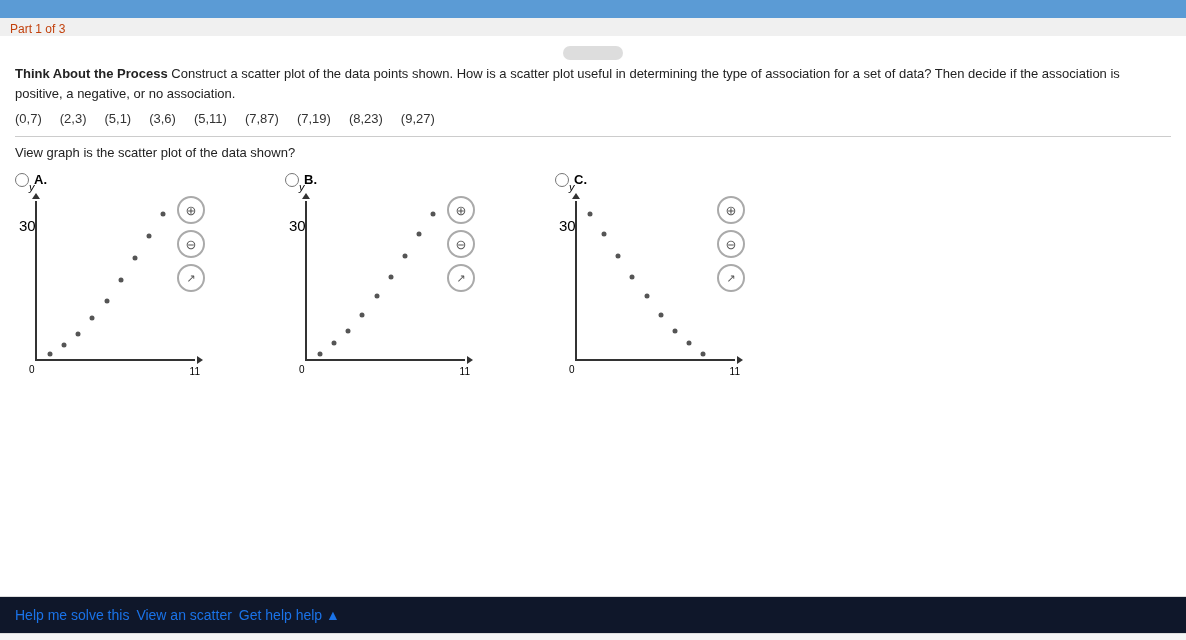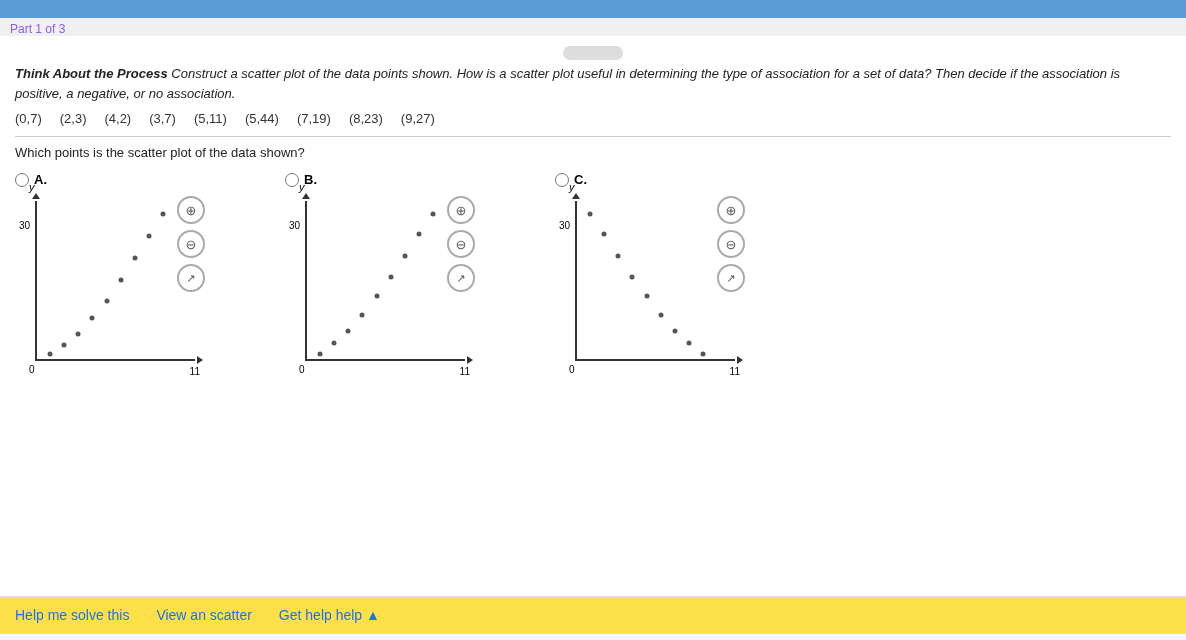--- a/index.html
+++ b/index.html
@@ -13,37 +13,36 @@
     }
 
     .top-bar {
       background: #5b9bd5;
       height: 18px;
       width: 100%;
     }
 
     .part-label {
       font-size: 12px;
-      color: #8b5cf6;
+      color: #c2410c;
       padding: 4px 10px 0;
     }
 
     .main-content {
       background: #fff;
       margin: 0;
       padding: 10px 15px;
       min-height: 560px;
     }
 
     .question-text {
       font-size: 13px;
       color: #222;
       line-height: 1.5;
       margin-bottom: 6px;
-      font-style: italic;
     }
 
     .question-text strong {
       font-weight: bold;
     }
 
     .data-points {
       display: flex;
       gap: 18px;
       font-size: 13px;
@@ -135,21 +134,21 @@
     .tick-label-x {
       position: absolute;
       bottom: -18px;
       font-size: 10px;
       margin-left: 41px;
     }
 
     .tick-label-y {
       position: absolute;
       left: -18px;
-      font-size: 10px;
+      font-size: 15px;
     }
 
     .origin-label {
       position: absolute;
       bottom: -16px;
       left: -8px;
       font-size: 10px;
     }
 
     .dot {
@@ -178,26 +177,26 @@
       display: flex;
       align-items: center;
       justify-content: center;
       font-size: 13px;
       color: #555;
       cursor: pointer;
       background: #fff;
     }
 
     .bottom-bar {
-      background: #fde047;
+      background: #0f172a;
       border-top: 1px solid #ddd;
       padding: 10px 15px;
       display: flex;
       align-items: center;
-      gap: 27px;
+      gap: 7px;
     }
 
     .help-link {
       font-size: 14px;
       color: #1a73e8;
       cursor: pointer;
       text-decoration: none;
     }
 
     .footer-bar {
@@ -235,32 +234,32 @@
   </div>
 
   <div class="question-text">
     <strong>Think About the Process</strong>
     <span> Construct a scatter plot of the data points shown. How is a scatter plot useful in determining the type of association for a set of data? Then decide if the association is positive, a negative, or no association.</span>
   </div>
 
   <div class="data-points">
     <span>(0,7)</span>
     <span>(2,3)</span>
-    <span>(4,2)</span>
-    <span>(3,7)</span>
+    <span>(5,1)</span>
+    <span>(3,6)</span>
     <span>(5,11)</span>
-    <span>(5,44)</span>
+    <span>(7,87)</span>
     <span>(7,19)</span>
     <span>(8,23)</span>
     <span>(9,27)</span>
   </div>
 
   <hr class="divider-line">
 
-  <div class="sub-question">Which points is the scatter plot of the data shown?</div>
+  <div class="sub-question">View graph is the scatter plot of the data shown?</div>
 
   <div class="graphs-row">
 
     <div class="graph-option">
       <label class="radio-label">
         <input type="radio" name="graph-choice" class="radio-input" style="">
         <span>A.</span>
       </label>
       <div style="position:relative; display:inline-block;">
         <div class="graph-inner">

